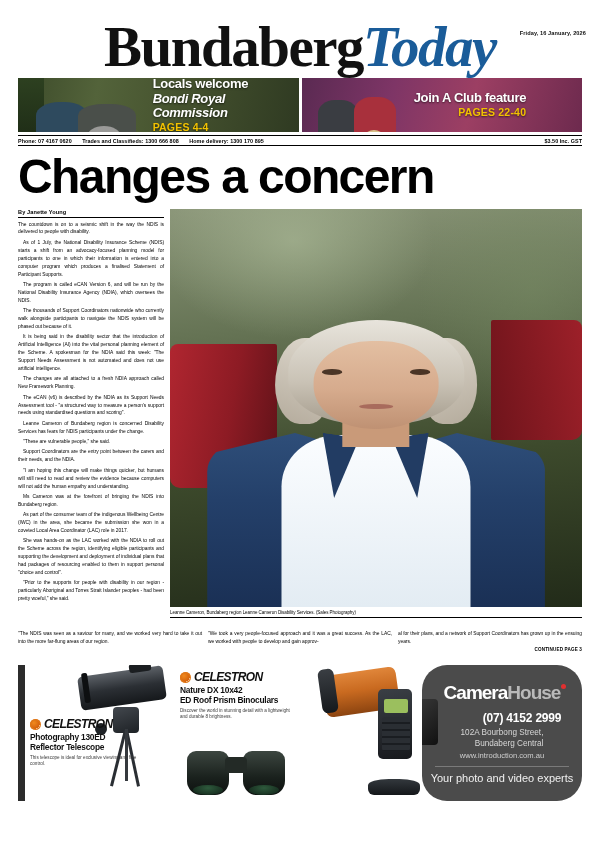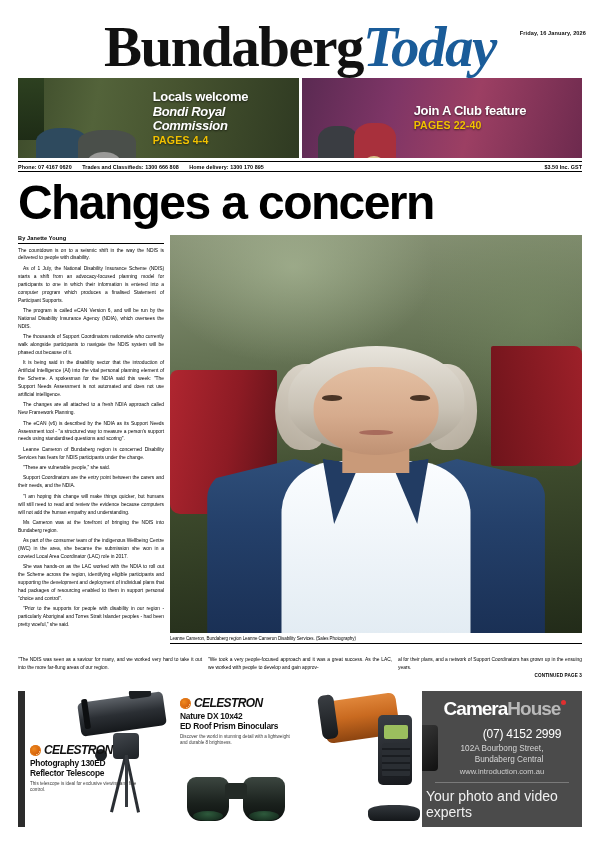--- a/index.html
+++ b/index.html
@@ -36,21 +36,21 @@
     font-size:5.6px;
     font-weight:700;
     letter-spacing:.1px;
     color:#111;
   }
 
   
   .promo-strip {
     position:relative;
     margin:0 18px;
-    height:80px;
+    height:54px;
     display:flex;
     gap:3px;
   }
   .promo {
     position:relative;
     flex:1;
     overflow:hidden;
   }
   .promo-left {
     background:linear-gradient(100deg,#3c4a2a 0%,#53633a 28%,#46532f 56%,#2f3a22 100%);
@@ -59,21 +59,21 @@
     background:linear-gradient(105deg,#5a2a52 0%,#7e3566 32%,#9c3f63 60%,#6d2a4e 100%);
   }
   .promo-txt {
     position:absolute;
     left:48%;
     top:50%;
     transform:translateY(-50%);
     color:#fff;
     line-height:1.12;
   }
-  .promo-right .promo-txt { left:40%; text-align:left; }
+  .promo-right .promo-txt { left:40%; text-align:right; }
   .promo-l1 {
     font-size:13px;
     font-weight:700;
     letter-spacing:-.3px;
     text-shadow:0 1px 2px rgba(0,0,0,.6);
     display:block;
   }
   .promo-l2 {
     font-size:13px;
     font-weight:700;
@@ -241,21 +241,21 @@
   .ads {
     margin:5px 18px 0 18px;
     display:flex;
     gap:2px;
     height:136px;
   }
   .ad { position:relative; overflow:hidden; background:#fff; }
   .ad-a { width:155px; border:none; }
   .ad-b { width:125px; }
   .ad-c { width:118px; }
-  .ad-d { flex:1; background:#4b4b4b; }
+  .ad-d { flex:1; background:#4b4b4b;border-radius:25px; }
 
   .ad-inner { position:absolute; inset:5px; }
   .brand {
     display:flex; align-items:center; gap:3px;
     margin-bottom:2px;
   }
   .brand-mark {
     width:11px; height:11px; border-radius:50%;
     background:radial-gradient(circle at 35% 35%, #f08a1e, #d4600c 60%, #fff 62%, #fff 100%);
     box-shadow:inset 0 0 0 1.2px #e07818;
@@ -325,25 +325,25 @@
   .base-c { position:absolute; left:46px; bottom:0; width:52px; height:16px;
            background:linear-gradient(180deg,#33383d,#14171a); border-radius:40% 40% 6px 6px; }
 
   
   .ch-inner { position:absolute; inset:0; display:flex; flex-direction:column;
               align-items:center; justify-content:center; padding:6px 4px; }
   .ch-logo { font-size:19px; font-weight:700; letter-spacing:-1px; color:#fff; position:relative; }
   .ch-logo .ch-grey { color:#b9b9b9; }
   .ch-dot { position:absolute; right:-6px; top:2px; width:5px; height:5px;
             background:#e03030; border-radius:50%; }
-  .ch-phone { font-size:12px; font-weight:400; color:#fff; margin-top:7px; letter-spacing:-.2px;margin-left:40px; }
+  .ch-phone { font-size:12px; font-weight:700; color:#fff; margin-top:7px; letter-spacing:-.2px;margin-left:40px; }
   .ch-addr { font-size:8.2px; color:#d8d8d8; line-height:1.38; text-align:right; margin-top:2px; }
   .ch-web { font-size:7.6px; color:#cfcfcf; margin-top:2px; }
   .ch-rule { width:88%; height:1px; background:#7a7a7a; margin:6px 0 5px 0; }
-  .ch-tag { font-size:14px; color:#f0f0f0; }
+  .ch-tag { font-size:11px; color:#f0f0f0; }
   .ch-cam { position:absolute; left:-10px; top:34px; width:26px; height:46px;
             background:linear-gradient(140deg,#3a3a3a,#111); border-radius:4px; }
   .ad-sidetag {
     position:absolute; left:0; top:0; width:7px; height:100%;
     background:#2c2c2c;
   }
   .ad-sidetag span {
     display:block; transform:rotate(-90deg); transform-origin:left top;
     position:absolute; left:5.5px; top:126px; white-space:nowrap;
     font-size:4px; color:#fff; font-weight:700; letter-spacing:.4px;

